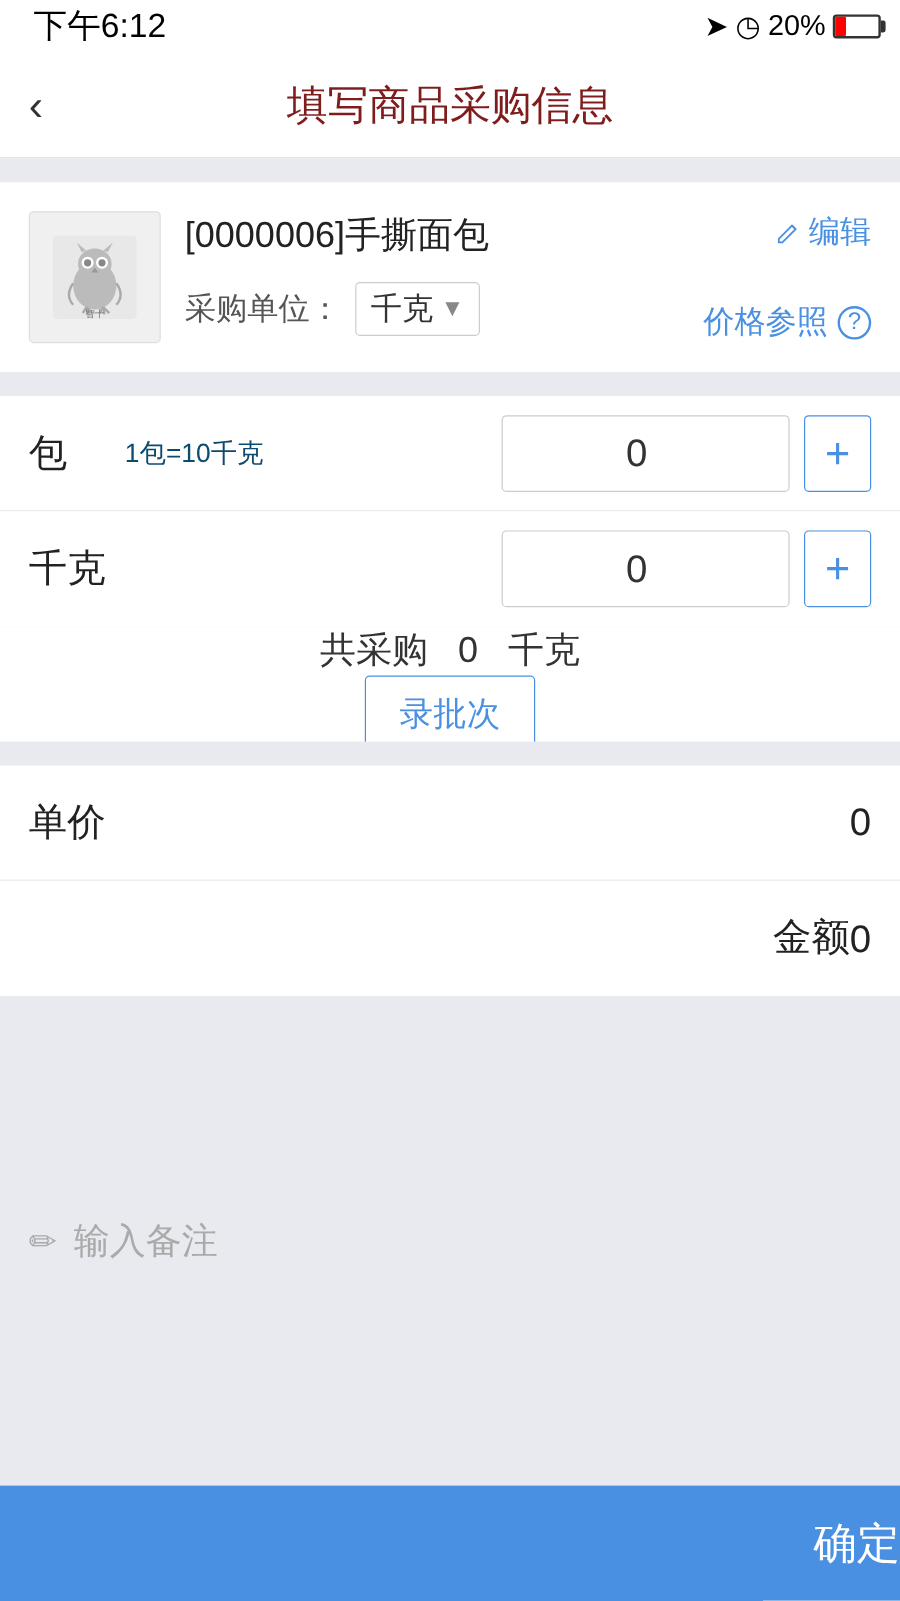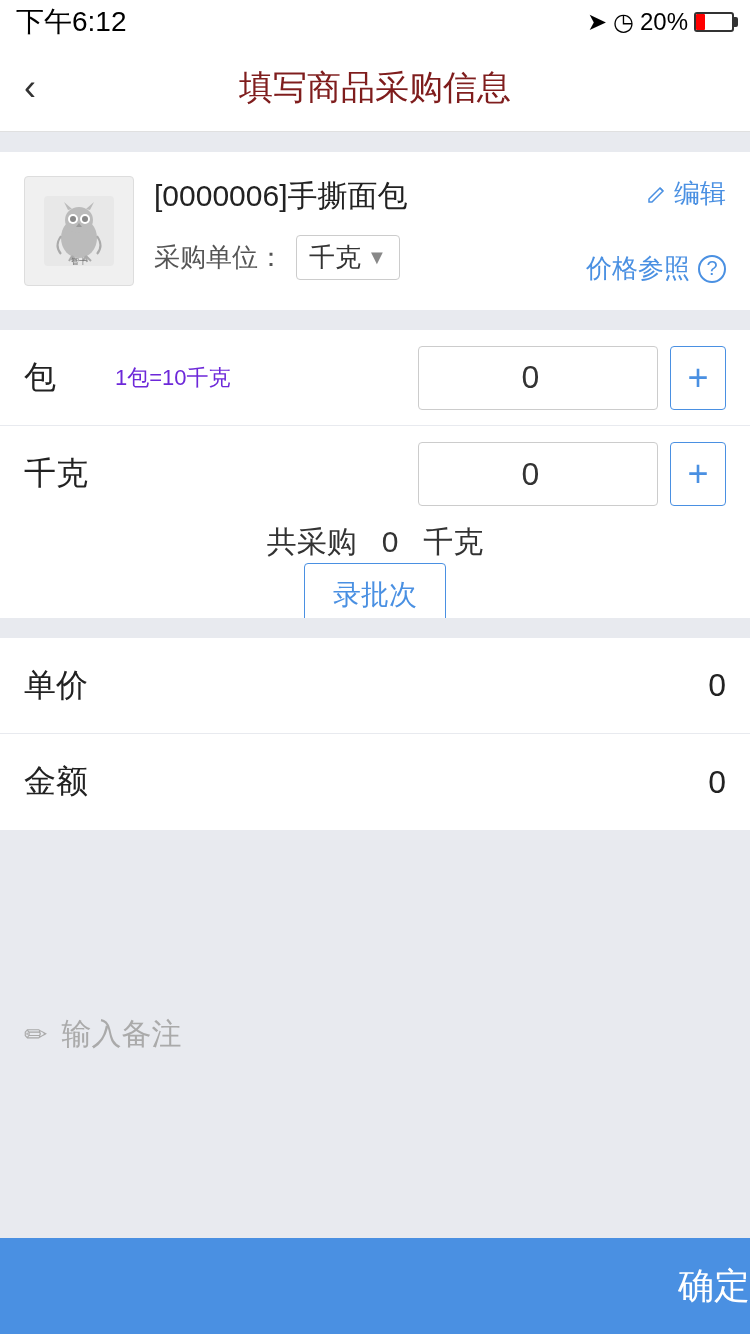--- a/index.html
+++ b/index.html
@@ -18,21 +18,21 @@
       height: 44px;
       background: #fff;
       display: flex;
       align-items: center;
       justify-content: space-between;
       padding: 0 16px;
       font-size: 26px;
       color: #000;
     }
     .status-left { font-size: 26px; }
-    .status-center { font-size: 28px; font-weight: 500; }
+    .status-center { font-size: 28px; font-weight: 500; margin-left: 12px; }
     .status-right { display: flex; align-items: center; gap: 6px; font-size: 24px; }
     .battery-body {
       width: 40px; height: 20px;
       border: 2px solid #333;
       border-radius: 3px;
       position: relative;
       display: inline-flex;
       align-items: center;
     }
     .battery-body::after {
@@ -178,22 +178,22 @@
       border-bottom: 1px solid #e8eaef;
     }
     .input-row:last-child { border-bottom: none; }
     .input-label {
       font-size: 32px;
       color: #222;
       min-width: 80px;
     }
     .input-sublabel {
       font-size: 22px;
-      color: #6d28d9;
-      margin-left: 11px;
+      color: #0c4a6e;
+      margin-left: 0;
     }
     .input-field-wrapper {
       flex: 1;
       display: flex;
       align-items: center;
       justify-content: flex-end;
       gap: 12px;
     }
     .input-field {
       width: 240px;
@@ -249,21 +249,21 @@
       margin-top: 0;
     }
     .detail-row {
       display: flex;
       align-items: center;
       justify-content: space-between;
       padding: 0 24px;
       height: 96px;
       border-bottom: 1px solid #e8eaef;
     }
-    .detail-row:last-child { border-bottom: none; }
+    .detail-row:last-child { border-bottom: none; justify-content: flex-end; }
     .detail-label {
       font-size: 32px;
       color: #222;
     }
     .detail-value {
       font-size: 32px;
       color: #222;
     }
 
     

